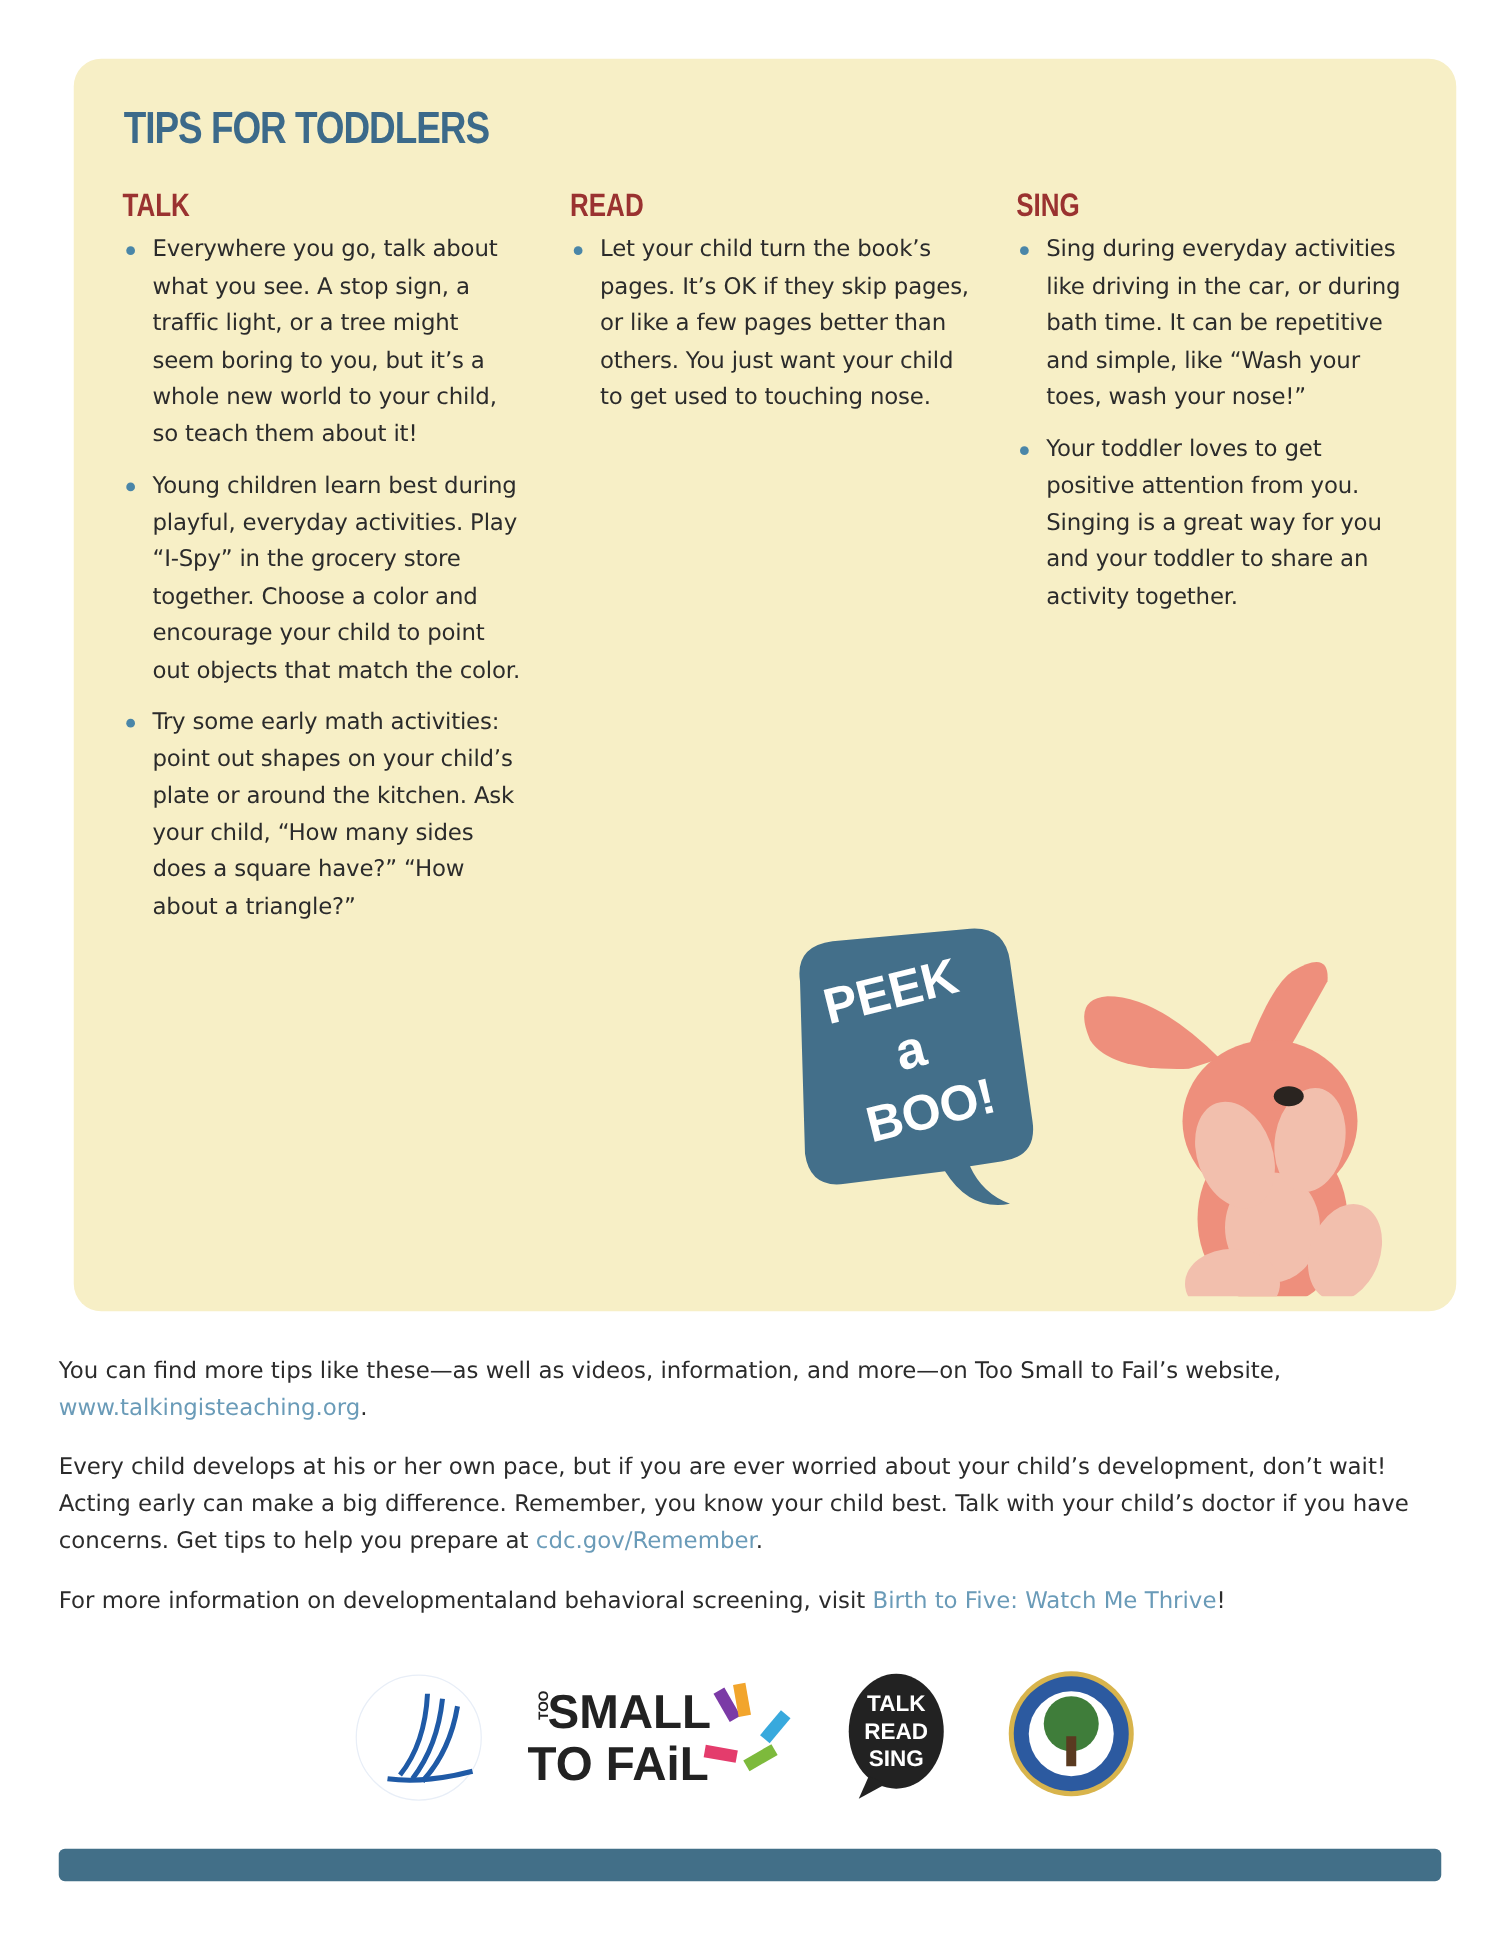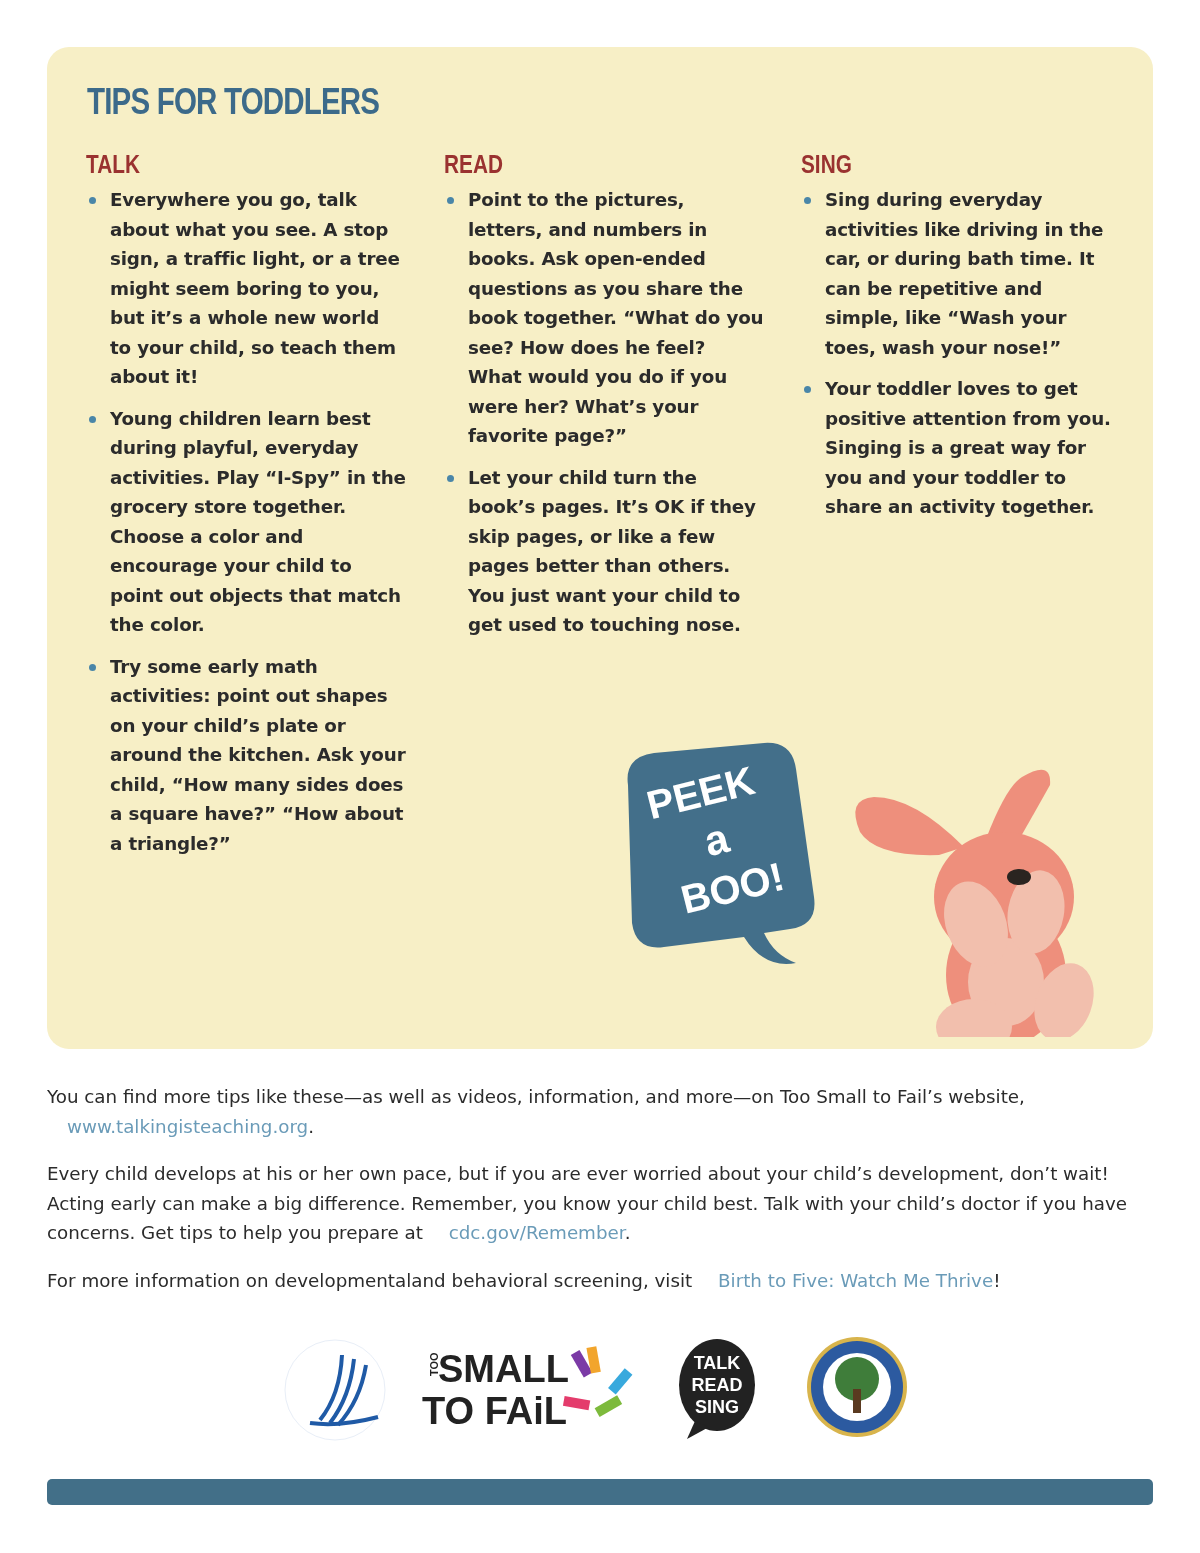--- a/index.html
+++ b/index.html
@@ -1,35 +1,35 @@
 <!DOCTYPE html>
 <html><head>
 <meta charset="utf-8">
 <style>
   html, body { margin: 0; padding: 0; background: #ffffff; }
   body { width: 1200px; height: 1553px; position: relative; overflow: hidden;
          font-family: "DejaVu Sans", "Liberation Sans", sans-serif; color: #2b2b2b; }
-  .panel { position: absolute; left: 47px; top: 47px; width: 1106px; height: 1002px;
+  .panel { position: absolute; left: 59px; top: 47px; width: 1106px; height: 1002px;
            background: #f7efc6; border-radius: 22px; }
   .page-title { position: absolute; left: 40px; top: 34px; margin: 0;
                 font-family: "Liberation Sans", sans-serif; font-weight: bold; font-size: 36px;
                 letter-spacing: -1px; color: #3c6a8a; transform: scaleX(0.82); transform-origin: left top; }
   .col { position: absolute; top: 102px; width: 320px; }
   .col-talk { left: 39px; } .col-read { left: 397px; } .col-sing { left: 754px; }
   .col-heading { margin: 0 0 6px 0; font-family: "Liberation Sans", sans-serif; font-weight: bold;
                  font-size: 26px; color: #9a3230; transform: scaleX(0.8); transform-origin: left top; height: 30px; }
-  ul { list-style: none; margin: 0; padding: 0; font-weight: bold; }
+  ul { list-style: none; margin: 0; padding: 0; }
   li { position: relative; padding-left: 24px; font-size: 18.3px; line-height: 29.5px; margin-bottom: 12px;
        letter-spacing: -0.15px; }
   li::before { content: ""; position: absolute; left: 3px; top: 12px; width: 7px; height: 7px;
                border-radius: 50%; background: #4a86a8; }
   .illustration { position: absolute; left: 567px; top: 690px; width: 480px; height: 300px; }
   .footer-text { position: absolute; left: 47px; top: 1082px; width: 1110px; font-size: 18.3px; line-height: 29.5px; }
   .footer-text p { margin: 0 0 18px 0; }
-  .link { color: #6a9bb8; text-decoration: none; margin-left: 20px; }
+  .link { color: #6a9bb8; text-decoration: none; }
   .logos { position: absolute; top: 1335px; left: 280px; width: 640px; height: 110px; }
   .logo { position: absolute; top: 0; }
   .bottom-bar { position: absolute; left: 47px; top: 1479px; width: 1106px; height: 26px;
                 background: #426f88; border-radius: 5px; }
 </style>
 </head>
 <body>
 
 <div class="panel">
   <h1 class="page-title">TIPS FOR TODDLERS</h1>
@@ -39,21 +39,20 @@
     <ul>
       <li>Everywhere you go, talk about what you see. A stop sign, a traffic light, or a tree might seem boring to you, but it’s a whole new world to your child, so teach them about it!</li>
       <li>Young children learn best during playful, everyday activities. Play “I-Spy” in the grocery store together. Choose a color and encourage your child to point out objects that match the color.</li>
       <li>Try some early math activities: point out shapes on your child’s plate or around the kitchen. Ask your child, “How many sides does a square have?” “How about a triangle?”</li>
     </ul>
   </div>
 
   <div class="col col-read">
     <h2 class="col-heading">READ</h2>
     <ul>
-      <li>Point to the pictures, letters, and numbers in books. Ask open-ended questions as you share the book together. “What do you see? How does he feel? What would you do if you were her? What’s your favorite page?”</li>
       <li>Let your child turn the book’s pages. It’s OK if they skip pages, or like a few pages better than others. You just want your child to get used to touching nose.</li>
     </ul>
   </div>
 
   <div class="col col-sing">
     <h2 class="col-heading">SING</h2>
     <ul>
       <li>Sing during everyday activities like driving in the car, or during bath time. It can be repetitive and simple, like “Wash your toes, wash your nose!”</li>
       <li>Your toddler loves to get positive attention from you. Singing is a great way for you and your toddler to share an activity together.</li>
     </ul>

